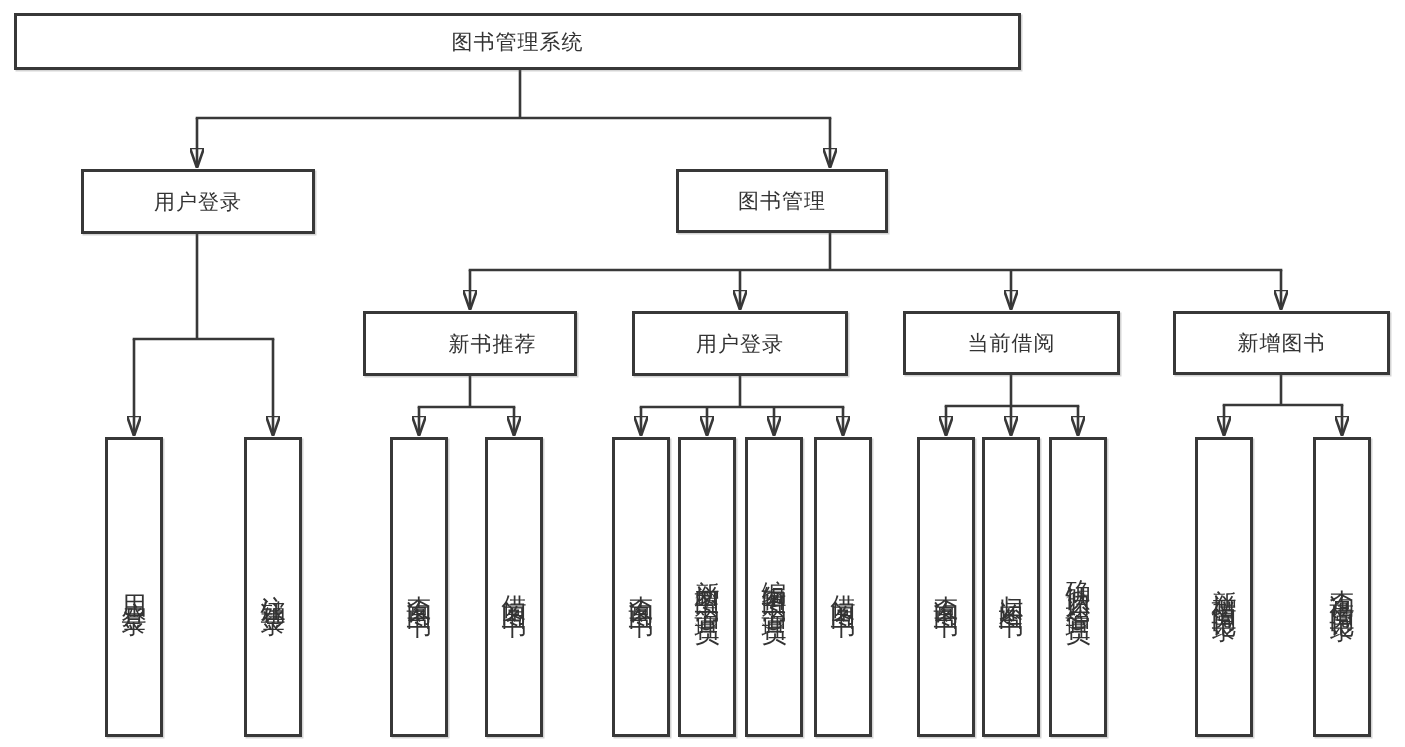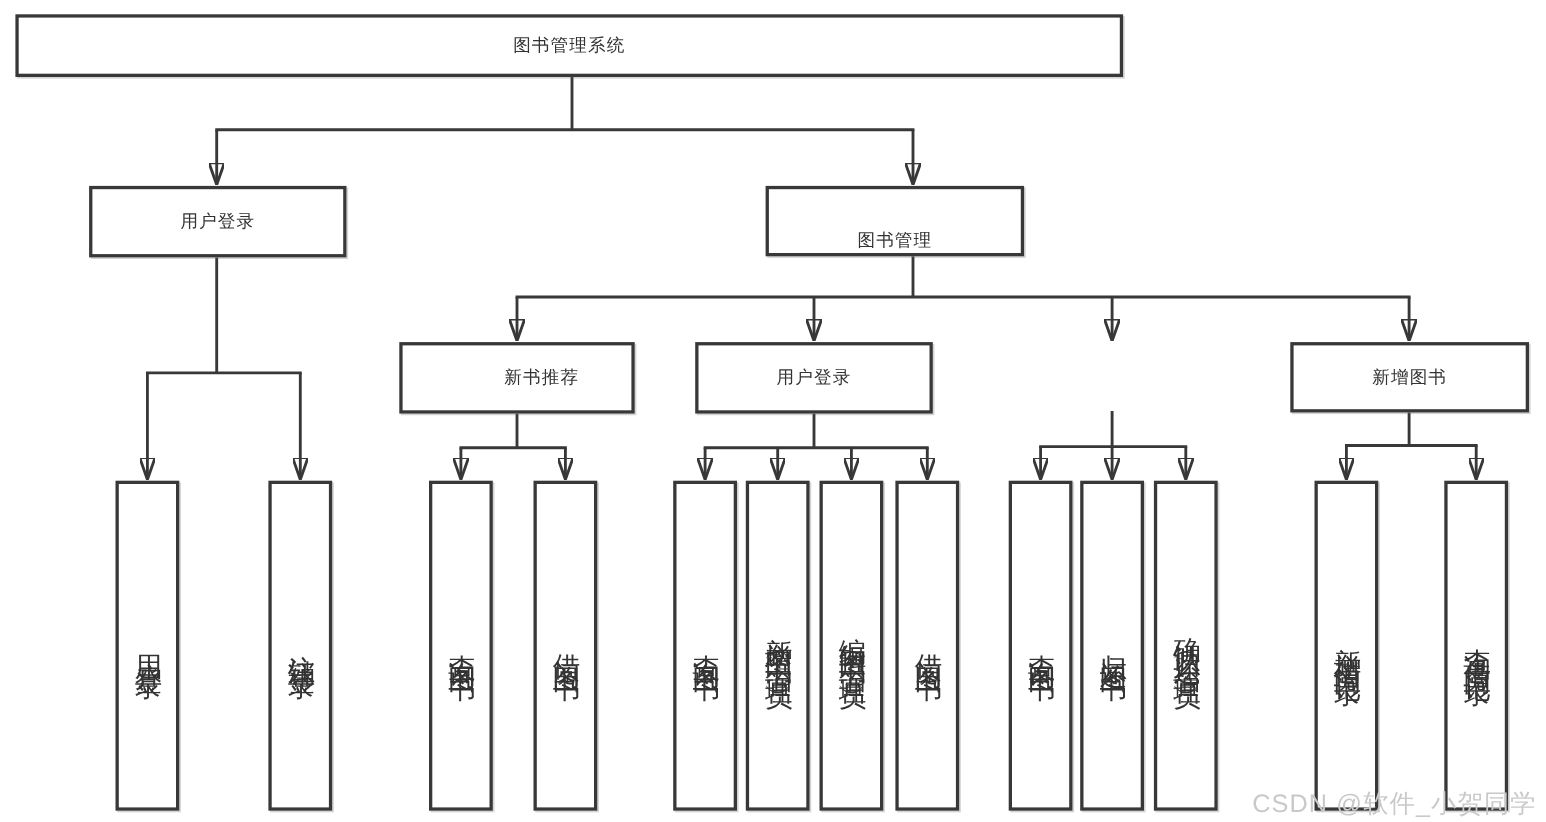--- a/index.html
+++ b/index.html
@@ -16,21 +16,21 @@
     background: #ffffff;
     border: 3px solid #383838;
     box-sizing: border-box;
     display: flex;
     align-items: center;
     justify-content: center;
     color: #333333;
     box-shadow: 1.5px 1.5px 0 rgba(100,100,100,0.28);
     z-index: 2;
   }
-  .h-box { font-size: 16px; letter-spacing: 1px; white-space: nowrap; }
+  .h-box { font-size: 21px; letter-spacing: 1px; white-space: nowrap; }
   .v-box {
     writing-mode: vertical-rl;
     text-orientation: mixed;
     font-size: 25px;
     letter-spacing: 6px;
     line-height: 1;
   }
   .connectors {
     position: absolute;
     left: 0; top: 0;
@@ -104,29 +104,32 @@
     <path marker-end="url(#arr)" d="M1342 405 V435"></path>
   </svg>
 
   <div class="box h-box" style="left:14px; top:13px; width:1007px; height:57px;">
     <span>图书管理系统</span>
   </div>
 
   <div class="box h-box" style="left:81px; top:169px; width:234px; height:65px;">
     <span>用户登录</span>
   </div>
-  <div class="box h-box" style="left:696px; top:169px; width:235px; height:64px;align-items:flex-end;">
+  <div class="box h-box" style="left:676px; top:169px; width:212px; height:64px;">
     <span>图书管理</span>
   </div>
 
   <div class="box h-box" style="left:363px; top:311px; width:214px; height:65px;padding-left:45px;">
     <span>新书推荐</span>
   </div>
   <div class="box h-box" style="left:632px; top:311px; width:216px; height:65px;">
     <span>用户登录</span>
+  </div>
+  <div class="box h-box" style="left:903px; top:311px; width:217px; height:64px;">
+    <span>当前借阅</span>
   </div>
   <div class="box h-box" style="left:1173px; top:311px; width:217px; height:64px;">
     <span>新增图书</span>
   </div>
 
   <div class="box v-box" style="left:105px; top:437px; width:58px; height:300px;">
     <span>用户登录</span>
   </div>
   <div class="box v-box" style="left:244px; top:437px; width:58px; height:300px;">
     <span>注销登录</span>
@@ -162,15 +165,14 @@
     <span>确认归还（管理员）</span>
   </div>
 
   <div class="box v-box" style="left:1195px; top:437px; width:58px; height:300px;">
     <span>新增借阅记录</span>
   </div>
   <div class="box v-box" style="left:1313px; top:437px; width:58px; height:300px;">
     <span>查询借阅记录</span>
   </div>
 
-  <div class="watermark">CSDN @软件_小贺同学</div>
 
 </div>
 
 </body></html>

